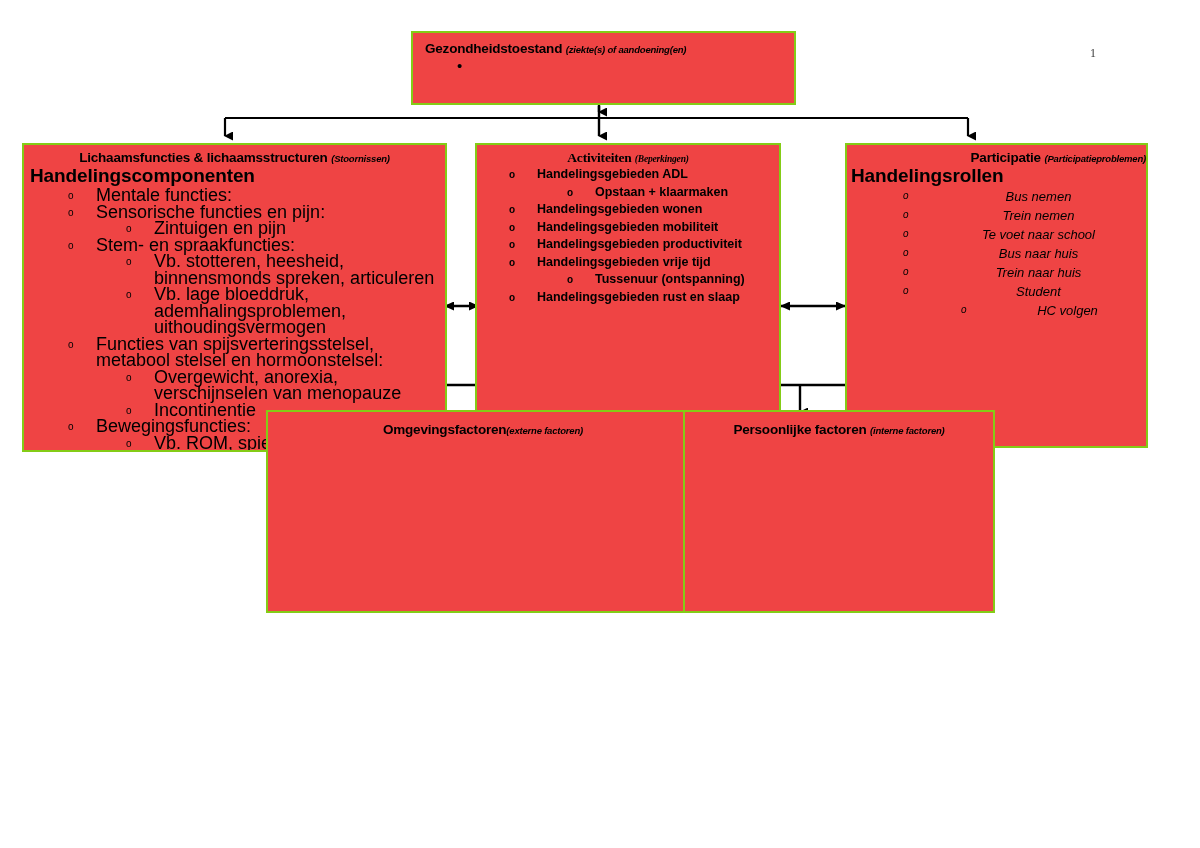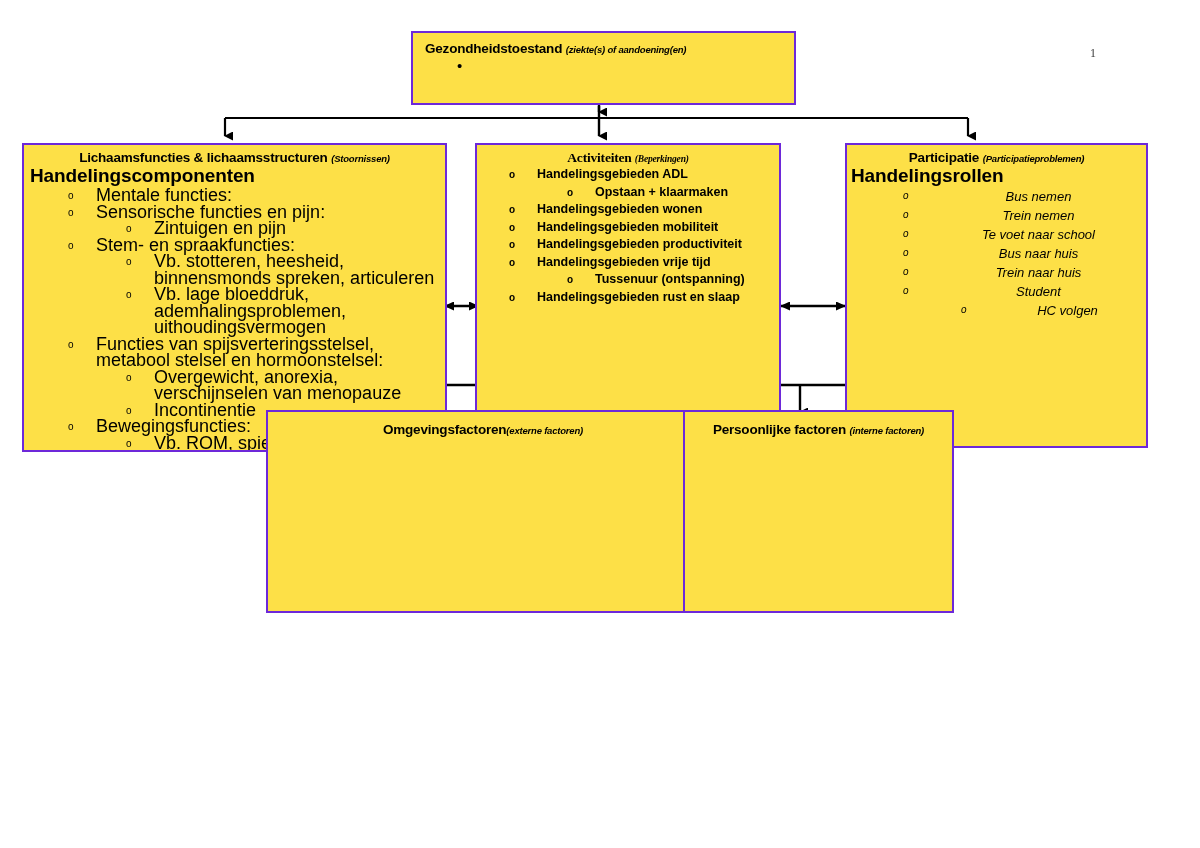--- a/index.html
+++ b/index.html
@@ -15,22 +15,22 @@
     position: relative;
     width: 1200px;
     height: 848px;
     overflow: hidden;
     background: #ffffff;
   }
 
   
   .box {
     position: absolute;
-    border: 2px solid #6d28d9;
-    background: #fde047;
+    border: 2px solid #84cc16;
+    background: #ef4444;
     box-sizing: border-box;
     overflow: hidden;
   }
 
   .box-title {
     text-align: center;
     font-weight: bold;
     font-size: 13.5px;
     letter-spacing: -0.2px;
     white-space: nowrap;
@@ -246,21 +246,21 @@
         <li>Handelingsgebieden productiviteit</li>
         <li>Handelingsgebieden vrije tijd</li>
         <ul class="lvl2">
           <li>Tussenuur (ontspanning)</li>
         </ul>
         <li>Handelingsgebieden rust en slaap</li>
       </ul>
   </div>
 
   <div class="box italiclist" style="left:845px; top:143px; width:303px; height:305px;">
-    <div class="box-title" style="padding-top:5px;">
+    <div class="box-title" style="padding-top:5px;text-align:right;">
       <span>Participatie</span>
       <span class="paren">(Participatieproblemen)</span>
     </div>
     <div class="subhead" style="padding-left:4px;">Handelingsrollen</div>
     <ul class="lvl1" id="part-list" style="padding-left:56px;">
         <li class="bullet-disc">Bus nemen</li>
         <li class="bullet-disc">Trein nemen</li>
         <li class="bullet-disc">Te voet naar school</li>
         <li class="bullet-disc">Bus naar huis</li>
         <li class="bullet-disc">Trein naar huis</li>
@@ -270,20 +270,20 @@
         </ul>
       </ul>
   </div>
 
   <div class="box" style="left:266px; top:410px; width:434px; height:203px;">
     <div class="box-title" style="padding-top:10px;">
       <span>Omgevingsfactoren</span><span class="paren">(externe factoren)</span>
     </div>
   </div>
 
-  <div class="box" style="left:683px; top:410px; width:271px; height:203px;">
+  <div class="box" style="left:683px; top:410px; width:312px; height:203px;">
     <div class="box-title" style="padding-top:10px;">
       <span>Persoonlijke factoren</span>
       <span class="paren">(interne factoren)</span>
     </div>
   </div>
 
 </div>
 
 </body></html>

